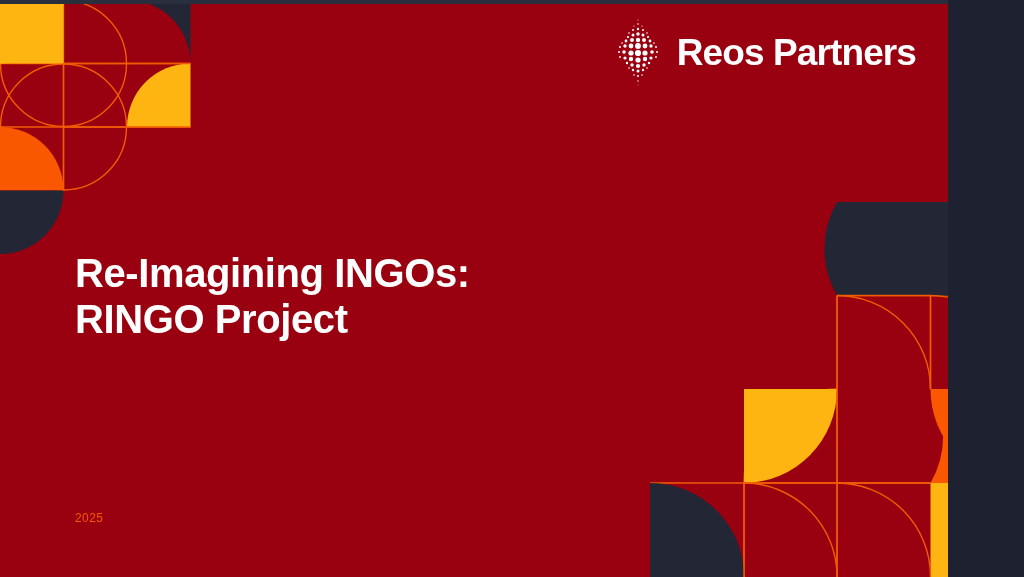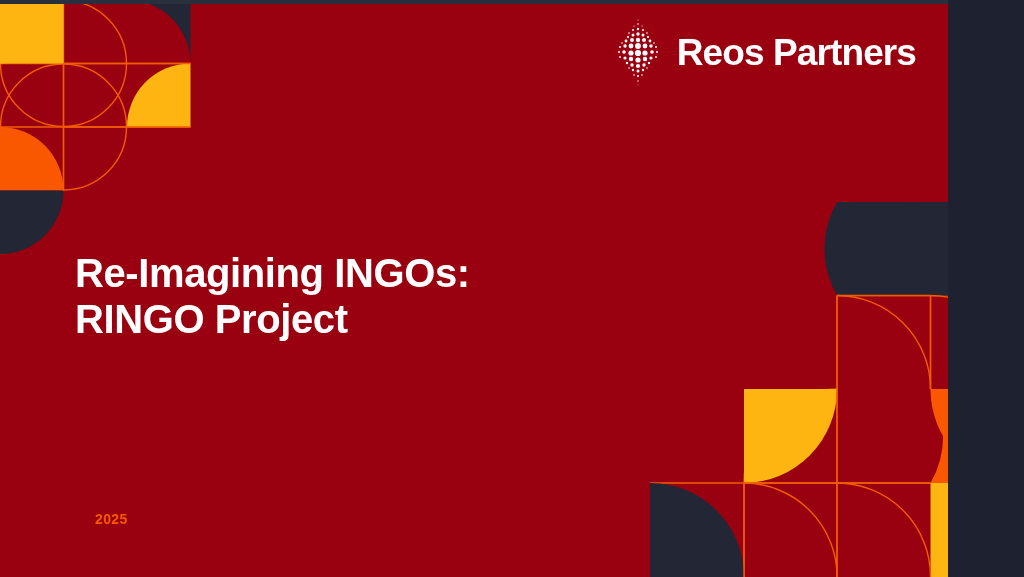--- a/index.html
+++ b/index.html
@@ -87,25 +87,24 @@
     font-size: 14.5px;
     font-weight: 700;
     letter-spacing: 0.5px;
     text-transform: uppercase;
   }
   .year {
     position: absolute;
     left: 75px;
     top: 511px;
     color: #fa5800;
-    font-size: 14px;
-    font-weight: 700;
+    font-size: 12px;
+    font-weight: 400;
     letter-spacing: 0.4px;
     z-index: 30;
-    margin-left: 20px;
   }
 </style>
 </head>
 <body>
 
 <div class="slide">
 
   <div class="top-strip"></div>
 
   <svg class="deco-layer" viewBox="0 0 1024 577" width="1024" height="577" xmlns="http://www.w3.org/2000/svg">

